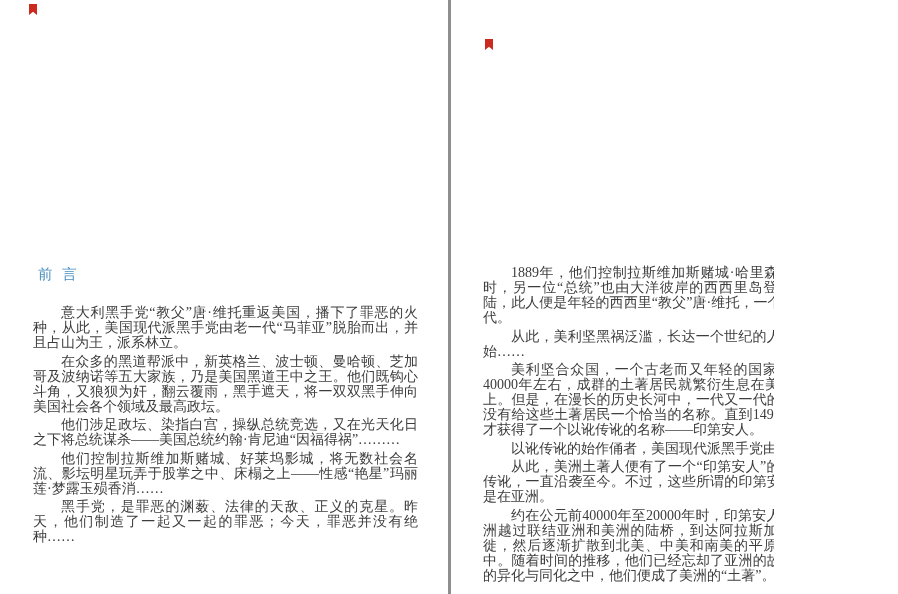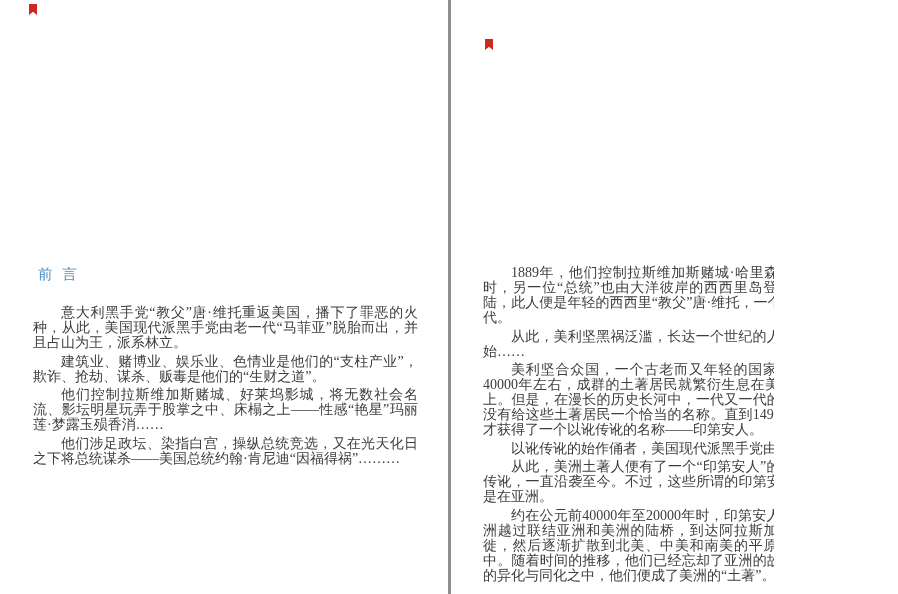--- a/index.html
+++ b/index.html
@@ -49,23 +49,24 @@
 <body>
 
 <div class="screen">
 
   <span class="bookmark bookmark-left"></span>
   <span class="bookmark bookmark-right"></span>
 
   <div class="page page-left">
     <h1 class="page-title">前 言</h1>
     <p class="body-par">意大利黑手党“教父”唐·维托重返美国，播下了罪恶的火种，从此，美国现代派黑手党由老一代“马菲亚”脱胎而出，并且占山为王，派系林立。</p>
-    <p class="body-par">建筑业、赌博业、娱乐业、色情业是他们的“支柱产业”，欺诈、抢劫、谋杀、贩毒是他们的“生财之道”。</p>
+    <p class="body-par">在众多的黑道帮派中，新英格兰、波士顿、曼哈顿、芝加哥及波纳诺等五大家族，乃是美国黑道王中之王。他们既钩心斗角，又狼狈为奸，翻云覆雨，黑手遮天，将一双双黑手伸向美国社会各个领域及最高政坛。</p>
+    <p class="body-par">他们涉足政坛、染指白宫，操纵总统竞选，又在光天化日之下将总统谋杀——美国总统约翰·肯尼迪“因福得祸”………</p>
     <p class="body-par">他们控制拉斯维加斯赌城、好莱坞影城，将无数社会名流、影坛明星玩弄于股掌之中、床榻之上——性感“艳星”玛丽莲·梦露玉殒香消……</p>
-    <p class="body-par">他们涉足政坛、染指白宫，操纵总统竞选，又在光天化日之下将总统谋杀——美国总统约翰·肯尼迪“因福得祸”………</p>
+    <p class="body-par">黑手党，是罪恶的渊薮、法律的天敌、正义的克星。昨天，他们制造了一起又一起的罪恶；今天，罪恶并没有绝种……</p>
   </div>
 
   <div class="divider"></div>
 
   <div class="page page-right">
     <p class="body-par">1889年，他们控制拉斯维加斯赌城·哈里森上台，与此同时，另一位“总统”也由大洋彼岸的西西里岛登上了这片新大陆，此人便是年轻的西西里“教父”唐·维托，一个马菲亚人的后代。</p>
     <p class="body-par">从此，美利坚黑祸泛滥，长达一个世纪的人间闹剧由此开始……</p>
     <p class="body-par">美利坚合众国，一个古老而又年轻的国家。早在公元前40000年左右，成群的土著居民就繁衍生息在美洲广袤的土地上。但是，在漫长的历史长河中，一代又一代的史学家们，并没有给这些土著居民一个恰当的名称。直到1492年以后，他们才获得了一个以讹传讹的名称——印第安人。</p>
     <p class="body-par">以讹传讹的始作俑者，美国现代派黑手党由老一代。</p>
     <p class="body-par">从此，美洲土著人便有了一个“印第安人”的称号，并以讹传讹，一直沿袭至今。不过，这些所谓的印第安人的根倒的确是在亚洲。</p>

